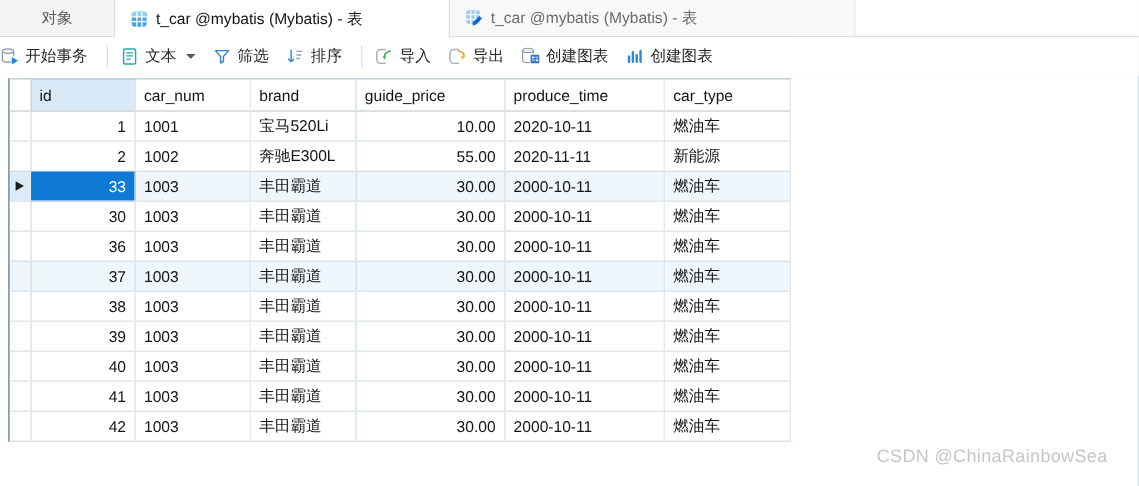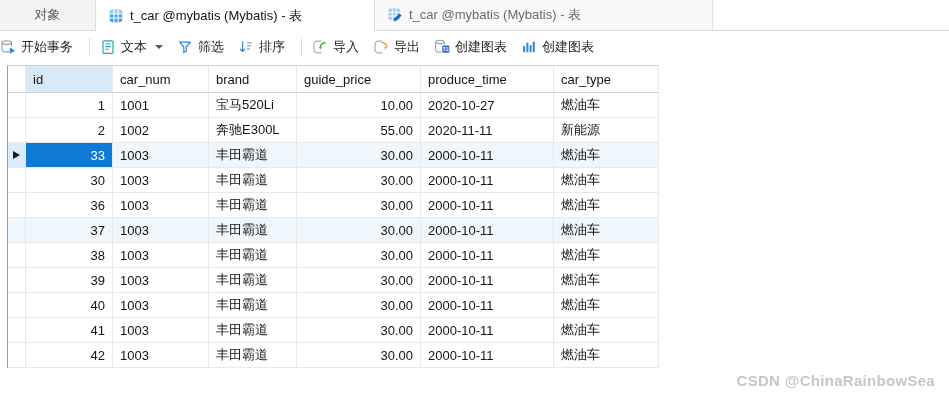--- a/index.html
+++ b/index.html
@@ -38,21 +38,21 @@
   .w0{width:87px}.w1{width:96px}.w2{width:88px}.w3{width:124px}.w4{width:133px}.w5{width:105px}
   .al-right{justify-content:flex-end;}
   .sel-col-head{background:var(--selected-column-header-bg,#d8e9f8);}
   .tinted .gcell{background:var(--tinted-row-bg,#eff6fc);}
   .gcell.cur-rh{background:var(--current-row-header-bg,#dcebf8) !important;}
   .gcell.sel-cell{background:var(--selected-cell-bg,#0e7ad6) !important;
     color:var(--selected-cell-text,#ffffff);}
   .tri{width:0;height:0;border-left:7px solid #1b1b1b;border-top:4.5px solid transparent;
     border-bottom:4.5px solid transparent;}
   
-  .watermark{position:absolute;right:14px;top:372px;font-size:15px;color:#c6c6c6;letter-spacing:.3px;font-weight:bold;}
+  .watermark{position:absolute;right:26px;top:372px;font-size:15px;color:#c6c6c6;letter-spacing:.3px;}
 </style>
 </head>
 <body>
 
 <div class="tabbar">
   <div class="tab tab-objects">
     <span>对象</span>
   </div>
 
   <div class="tab tab-active">
@@ -188,21 +188,21 @@
       <div class="gcell w3">guide_price</div>
       <div class="gcell w4">produce_time</div>
       <div class="gcell w5">car_type</div>
     </div>
     <div class="grow">
       <div class="gcell wrh"></div>
       <div class="gcell w0 al-right">1</div>
       <div class="gcell w1">1001</div>
       <div class="gcell w2">宝马520Li</div>
       <div class="gcell w3 al-right">10.00</div>
-      <div class="gcell w4">2020-10-27</div>
+      <div class="gcell w4">2020-10-11</div>
       <div class="gcell w5">燃油车</div>
     </div>
     <div class="grow">
       <div class="gcell wrh"></div>
       <div class="gcell w0 al-right">2</div>
       <div class="gcell w1">1002</div>
       <div class="gcell w2">奔驰E300L</div>
       <div class="gcell w3 al-right">55.00</div>
       <div class="gcell w4">2020-11-11</div>
       <div class="gcell w5">新能源</div>

